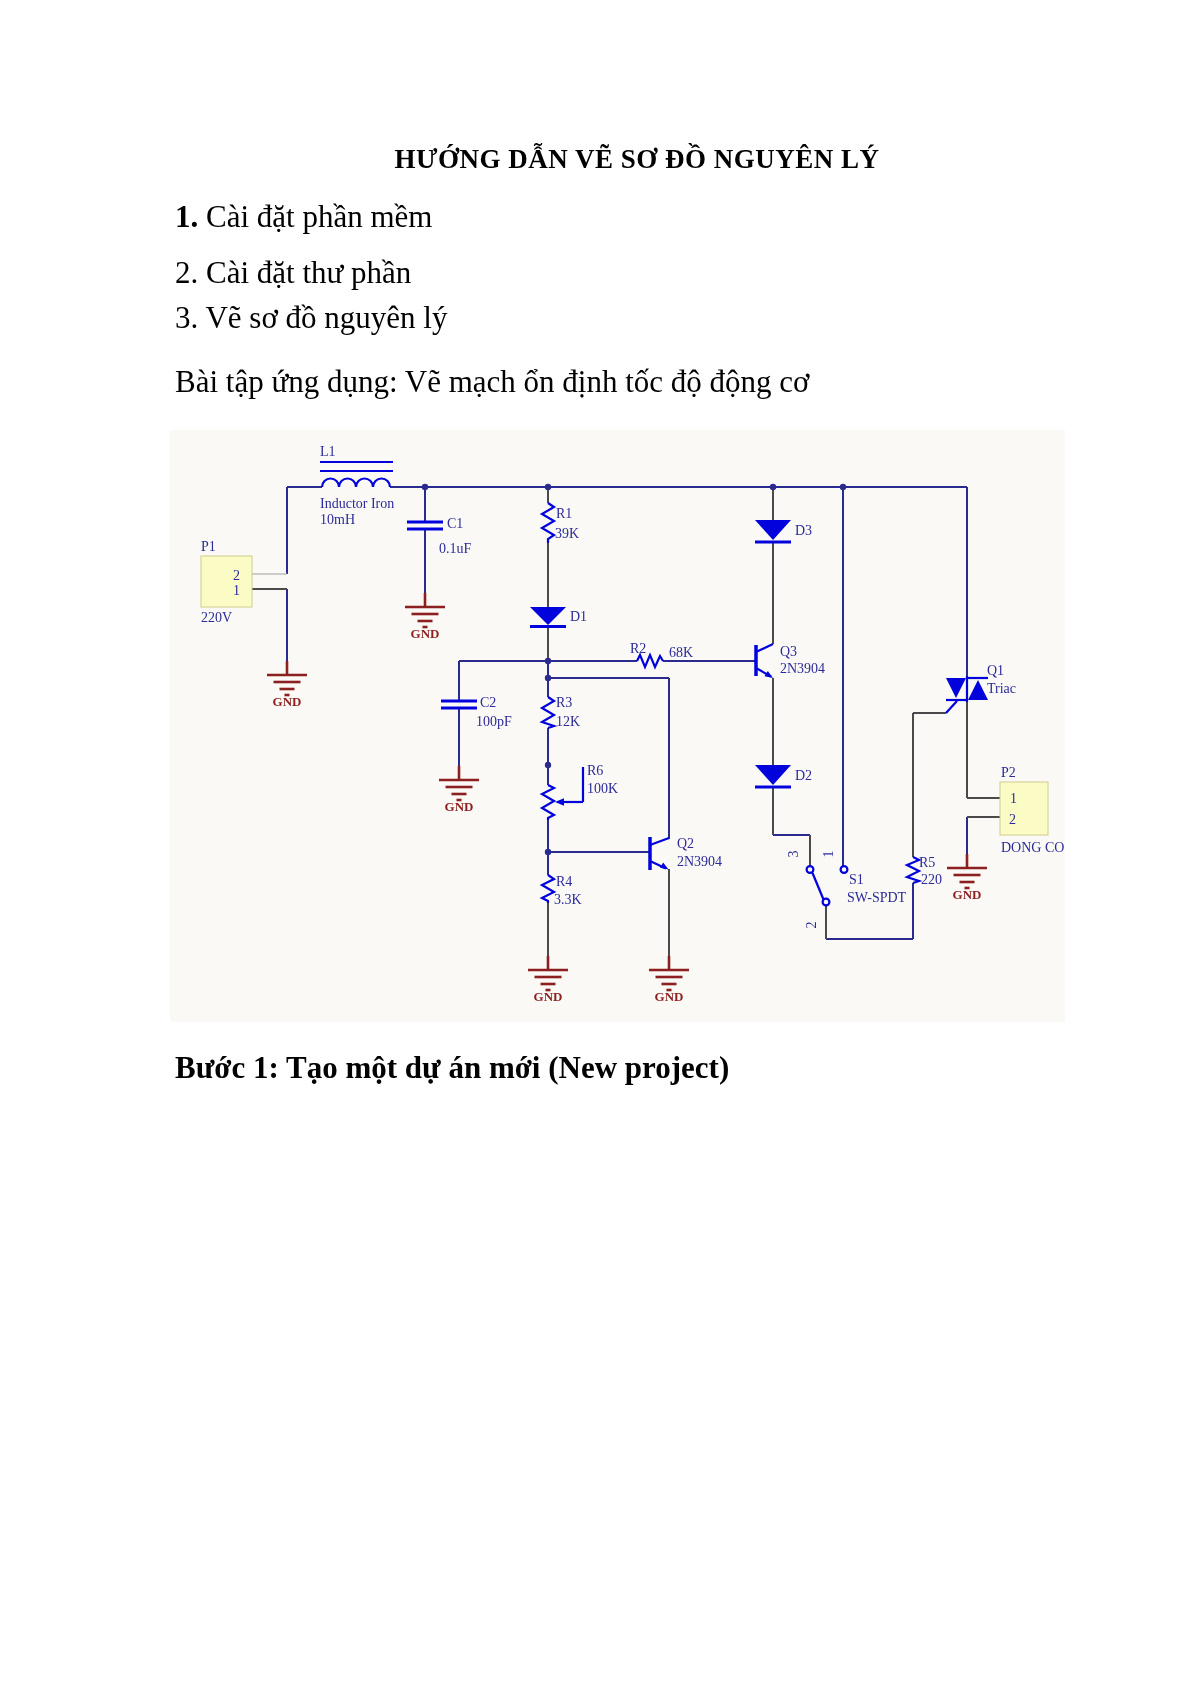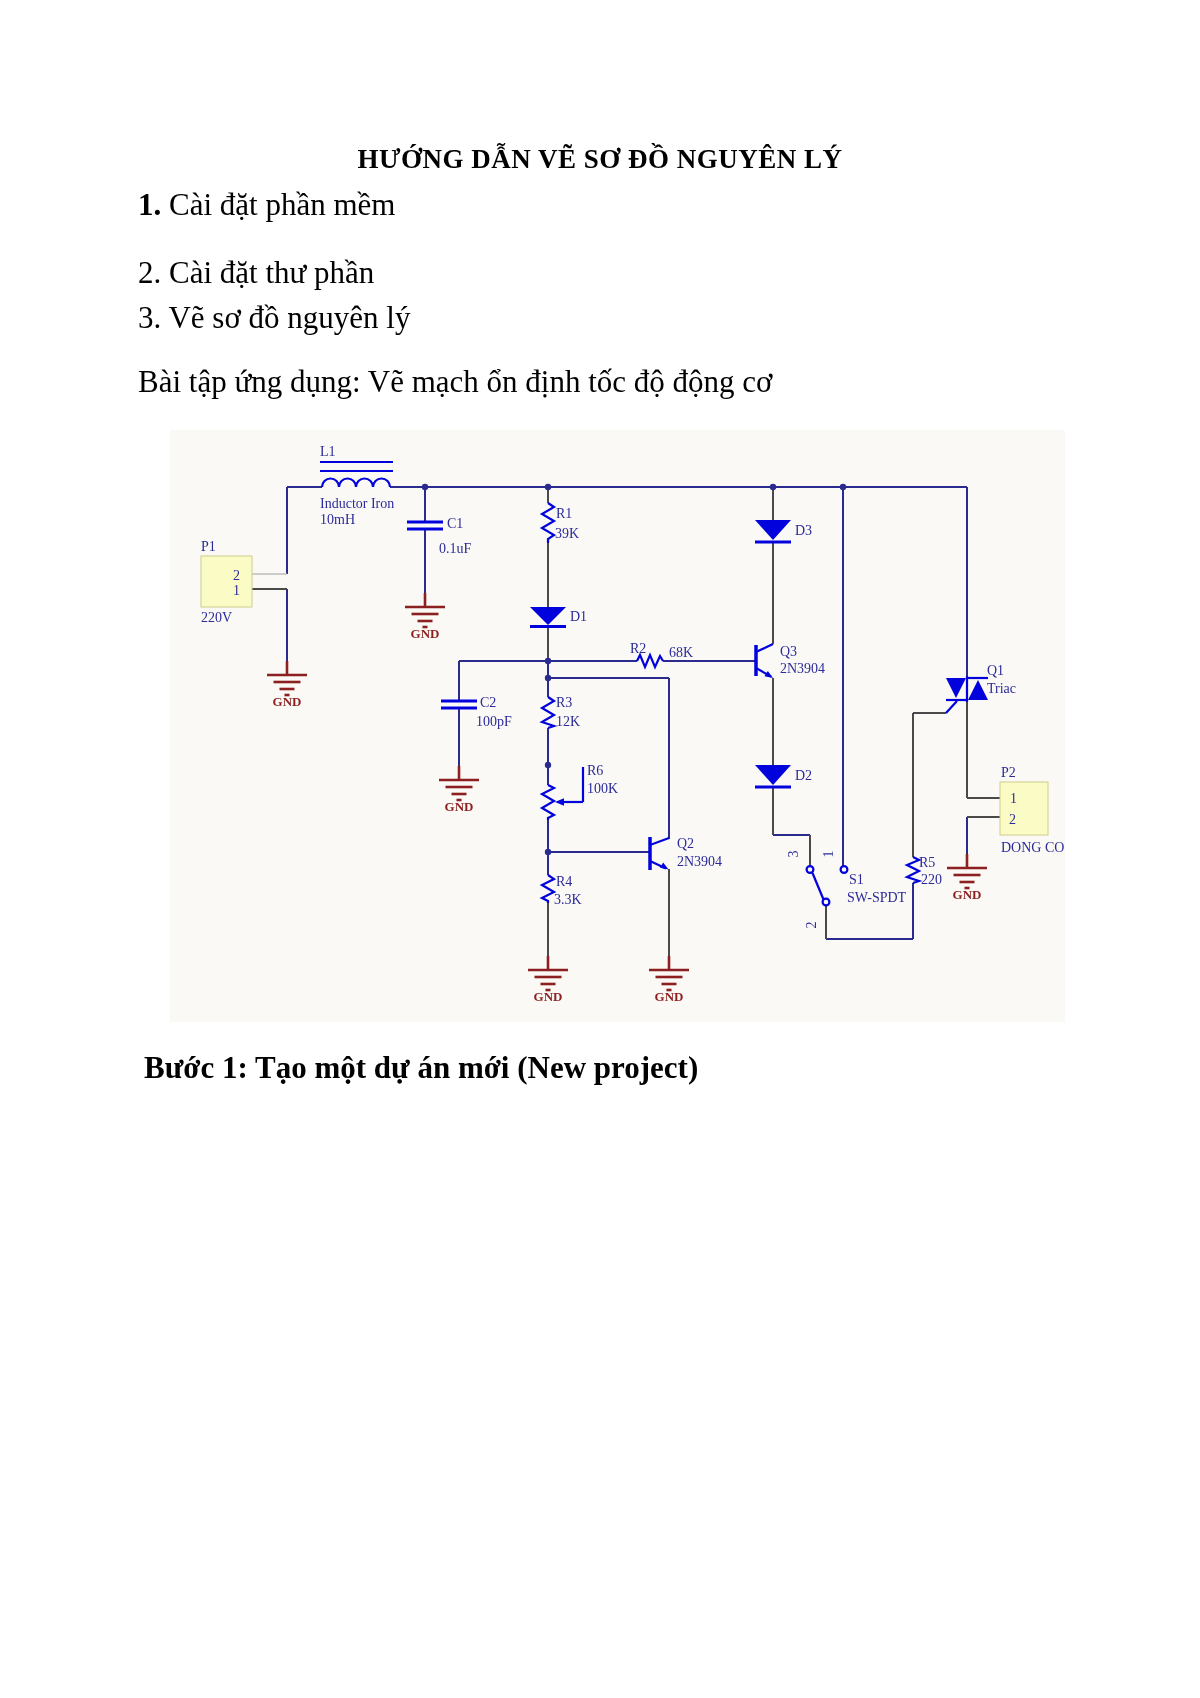--- a/index.html
+++ b/index.html
@@ -1,45 +1,45 @@
 <!DOCTYPE html>
 <html><head>
 <meta charset="utf-8">
 <style>
   html,body{margin:0;padding:0;}
   body{
     width:1200px;height:1698px;background:#ffffff;position:relative;
     font-family:"Liberation Serif","DejaVu Serif",serif;color:#000;overflow:hidden;
   }
-  .abs{position:absolute;white-space:nowrap;}
+  .abs{position:absolute;white-space:nowrap;margin-left:37px;}
   .title{left:130px;top:144px;width:940px;text-align:center;
          font-size:27px;font-weight:bold;letter-spacing:.5px;}
   .bodyline{left:138px;font-size:31px;}
   .b{font-weight:bold;}
-  .stepline{left:144px;top:1050px;font-size:31px;font-weight:bold;}
+  .stepline{left:138px;top:1050px;font-size:31px;font-weight:bold;}
   #schematic{position:absolute;left:160px;top:395px;}
   
   .wire{stroke:#2B2B8F;stroke-width:2;fill:none;}
   .pinw{stroke:#4A4A4A;stroke-width:2;fill:none;}
   .pinl{stroke:#BDBDBD;stroke-width:1.6;fill:none;}
   .sym{stroke:#0202DD;stroke-width:2.2;fill:none;}
   .sym3{stroke:#0202DD;stroke-width:3;fill:none;}
   .symfill{fill:#0202DD;stroke:none;}
   .dot{fill:#2B2B8F;}
   .conn{fill:#FBFBC6;stroke:#CECE8C;stroke-width:1;}
   .slabel{font-family:"Liberation Serif","DejaVu Serif",serif;font-size:14px;fill:#2B2B99;}
   .gnd path{stroke:#8C1F1F;stroke-width:2.6;fill:none;}
   .gtext{font-family:"Liberation Serif","DejaVu Serif",serif;font-weight:bold;font-size:13px;fill:#8C1F1F;}
 </style>
 </head>
 <body>
 
 <div class="abs title">HƯỚNG DẪN VẼ SƠ ĐỒ NGUYÊN LÝ</div>
 
-<div class="abs bodyline" style="top:187px">
+<div class="abs bodyline" style="top:199px">
   <span class="b">1.</span><span> Cài đặt phần mềm</span>
 </div>
 <div class="abs bodyline" style="top:255px">
   <span>2.</span><span> Cài đặt thư phần</span>
 </div>
 <div class="abs bodyline" style="top:300px">
   <span>3.</span><span> Vẽ sơ đồ nguyên lý</span>
 </div>
 <div class="abs bodyline" style="top:364px">Bài tập ứng dụng: Vẽ mạch ổn định tốc độ động cơ</div>
 <div class="abs stepline">Bước 1: Tạo một dự án mới (New project)</div>

